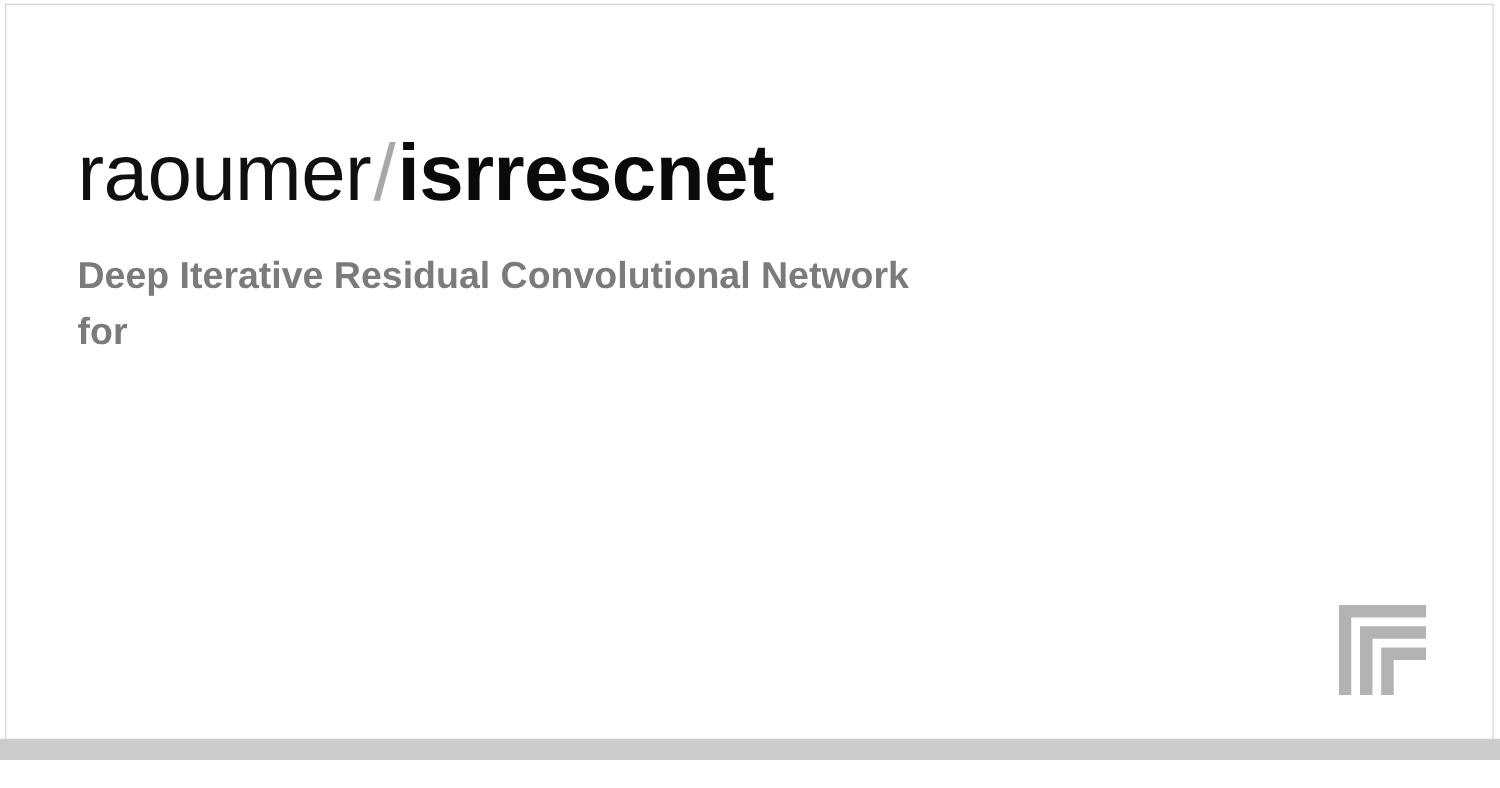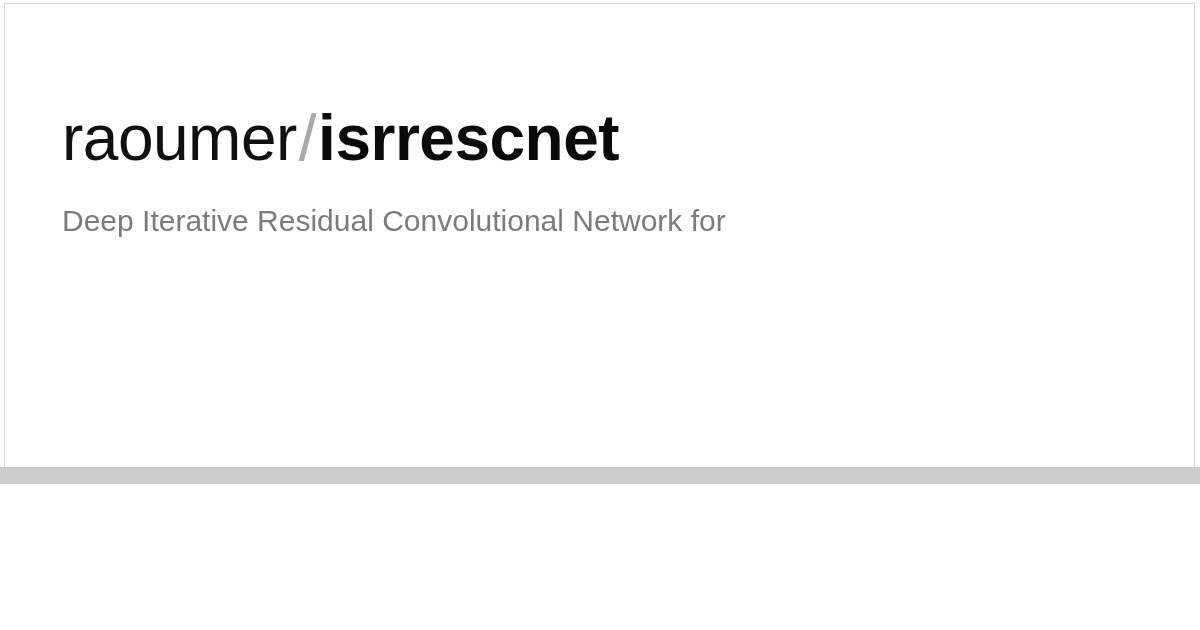--- a/index.html
+++ b/index.html
@@ -5,21 +5,21 @@
 <style>
   html, body {
     margin: 0;
     padding: 0;
     background: #ffffff;
   }
 
   .og-card {
     position: relative;
     width: 1200px;
-    height: 484px;
+    height: 608px;
     background: #ffffff;
     overflow: hidden;
     font-family: "Liberation Sans", "DejaVu Sans", sans-serif;
     -webkit-font-smoothing: antialiased;
   }
 
   
   .card-frame {
     position: absolute;
     left: 4px;
@@ -69,21 +69,21 @@
   }
   .repo-name {
     font-weight: 700;
     color: #0a0a0a;
   }
 
   .repo-description {
     margin: 18px 0 0 0;
     font-size: 30px;
     line-height: 45px;
-    font-weight: 400;
+    font-weight: 700;
     color: #7b7b7b;
     max-width: 700px;
   }
   .repo-description .desc-line {
     display: block;
   }
 
   
   .brand-mark {
     position: absolute;

